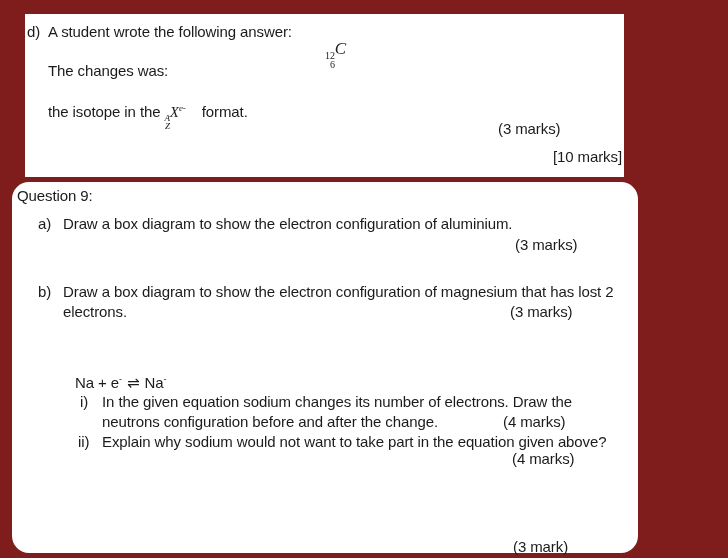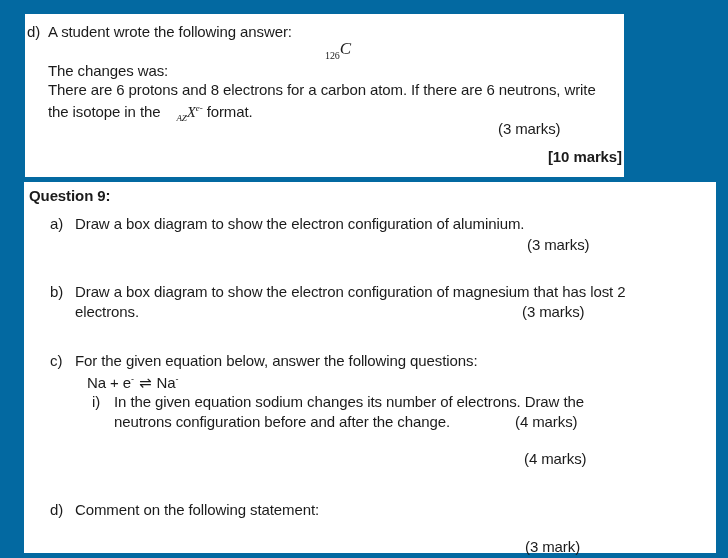--- a/index.html
+++ b/index.html
@@ -1,42 +1,42 @@
 <!DOCTYPE html>
 <html><head>
 <meta charset="utf-8">
 <style>
   html,body{margin:0;padding:0;background:#e9e9e9;}
   .canvas{
-    position:relative;width:728px;height:558px;background:#0369a1;overflow:hidden;
+    position:relative;width:728px;height:558px;background:#7f1d1d;overflow:hidden;
     font-family:"Liberation Sans","DejaVu Sans",sans-serif;
     color:#1b1b1b;font-size:15px;letter-spacing:-0.1px;
   }
   .panel{position:absolute;background:#ffffff;}
   .panel-top{left:25px;top:14px;width:599px;height:163px;}
-  .panel-bottom{left:24px;top:182px;width:692px;height:371px;}
+  .panel-bottom{left:12px;top:182px;width:626px;height:371px;border-radius:17px;}
   .line{position:absolute;white-space:nowrap;line-height:17px;}
-  .bold{font-weight:bold;}
+  .bold{font-weight:normal;}
   .lbl{display:inline-block;}
   .lbl-w21{width:21px;}
   .lbl-w25{width:25px;}
   .lbl-w22{width:22px;}
   
-  .stack{display:inline-flex;flex-direction:row;align-items:flex-end;
+  .stack{display:inline-flex;flex-direction:column;align-items:flex-end;
          font-family:"Liberation Serif","DejaVu Serif",serif;
          font-size:10px;line-height:9px;vertical-align:-5px;justify-content:space-between;}
   .stack span{display:block;}
   .mathit{font-family:"Liberation Serif","DejaVu Serif",serif;font-style:italic;}
   .nuclide-sym{font-family:"Liberation Serif","DejaVu Serif",serif;font-style:italic;font-size:17px;}
   .nuclide-inline .stack{font-size:9px;line-height:8px;vertical-align:-4px;}
   .nuclide-inline .nuclide-sym{font-size:15px;}
   .sup{font-size:9px;vertical-align:6px;letter-spacing:0;}
   .sup-charge{font-size:9px;vertical-align:6px;font-family:"Liberation Serif","DejaVu Serif",serif;font-style:italic;}
-  .sp-r{margin-right:16px;}
-  .sp-l{margin-left:4px;}
+  .sp-r{margin-right:4px;}
+  .sp-l{margin-left:16px;}
   .arrow{margin:0 5px;font-family:"DejaVu Sans",sans-serif;letter-spacing:0;}
 </style>
 </head>
 <body>
 
 <div class="canvas">
 
   <section class="panel panel-top">
 
     <div class="line" style="top:9px;left:2px">
@@ -47,23 +47,20 @@
       <span class="stack">
           <span>12</span>
           <span>6</span>
         </span><span class="nuclide-sym">C</span>
     </div>
 
     <div class="line" style="top:48px;left:23px">
       <span>The changes was:</span>
     </div>
 
-    <div class="line" style="top:67px;left:23px">
-      <span>There are 6 protons and 8 electrons for a carbon atom. If there are 6 neutrons, write</span>
-    </div>
 
     <div class="line nuclide-inline" style="top:86px;left:23px">
       <span class="sp-r">the isotope in the</span><span class="stack">
           <span class="mathit">A</span>
           <span class="mathit">Z</span>
         </span><span class="nuclide-sym">X</span><span class="sup-charge">e-</span><span class="sp-l">format.</span>
     </div>
 
 
     <div class="line" style="top:106px;left:473px">
@@ -92,44 +89,41 @@
     <div class="line" style="top:101px;left:26px">
       <span class="lbl lbl-w25">b)</span><span>Draw a box diagram to show the electron configuration of magnesium that has lost 2</span>
     </div>
     <div class="line" style="top:121px;left:51px">
       <span>electrons.</span>
     </div>
     <div class="line" style="top:121px;left:498px">
       <span>(3 marks)</span>
     </div>
 
-    <div class="line" style="top:170px;left:26px">
-      <span class="lbl lbl-w25">c)</span><span>For the given equation below, answer the following questions:</span>
-    </div>
 
     <div class="line" style="top:211px;left:68px">
       <span class="lbl lbl-w22">i)</span><span>In the given equation sodium changes its number of electrons. Draw the</span>
     </div>
 
     <div class="line" style="top:189px;left:63px">
       <span>Na + e</span><span class="sup">-</span><span class="arrow">⇌</span><span>Na</span><span class="sup">-</span>
     </div>
     <div class="line" style="top:231px;left:90px">
       <span>neutrons configuration before and after the change.</span>
     </div>
     <div class="line" style="top:231px;left:491px">
       <span>(4 marks)</span>
     </div>
 
+    <div class="line" style="top:251px;left:66px">
+      <span class="lbl lbl-w22" style="width:24px">ii)</span><span>Explain why sodium would not want to take part in the equation given above?</span>
+    </div>
     <div class="line" style="top:268px;left:500px">
       <span>(4 marks)</span>
     </div>
 
-    <div class="line" style="top:319px;left:26px">
-      <span class="lbl lbl-w25">d)</span><span>Comment on the following statement:</span>
-    </div>
     <div class="line" style="top:356px;left:501px">
       <span>(3 mark)</span>
     </div>
 
   </section>
 
 </div>
 
 </body></html>

